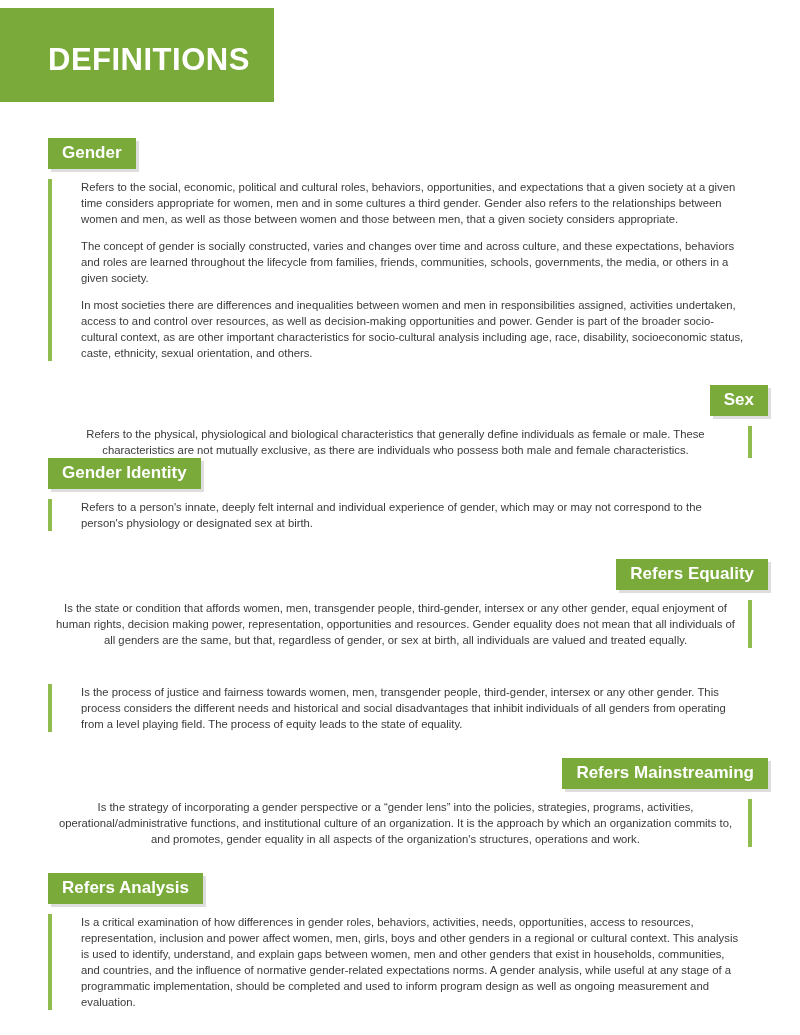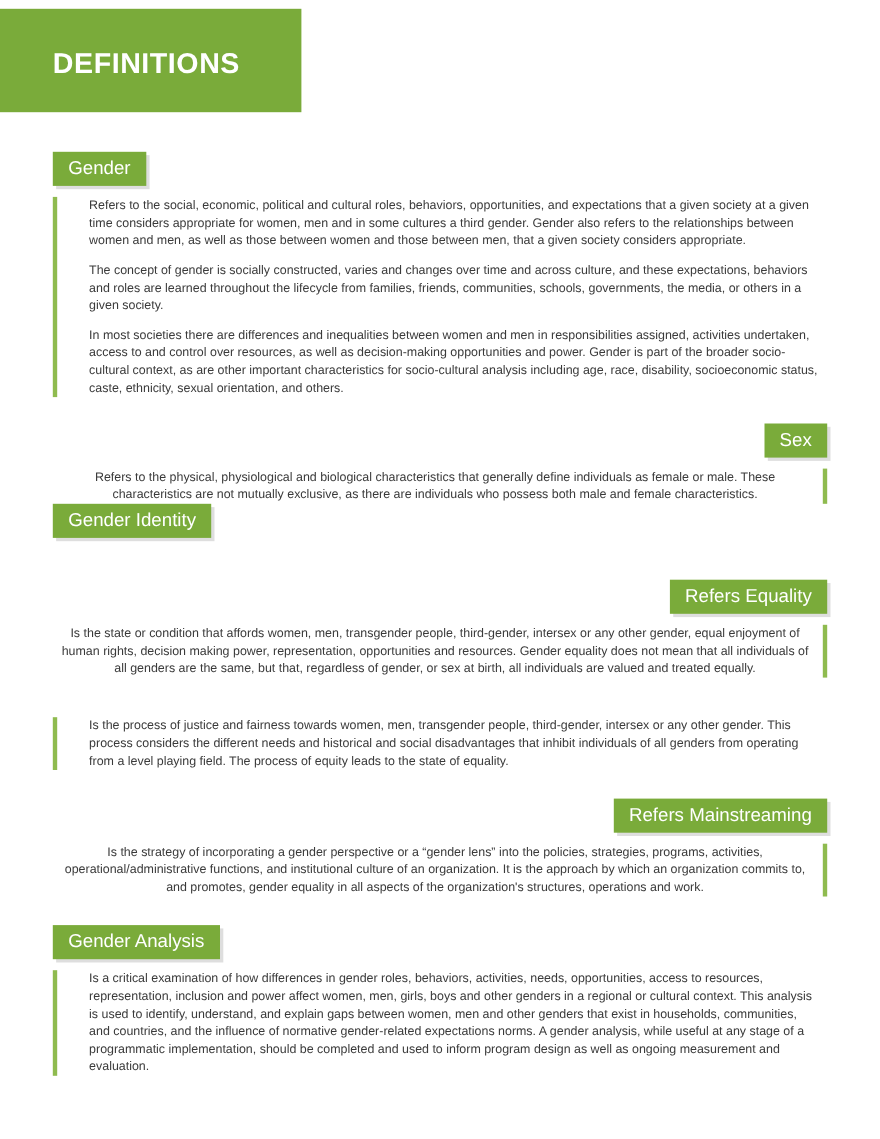--- a/index.html
+++ b/index.html
@@ -30,21 +30,21 @@
     left: 0;
     top: 8px;
     width: 274px;
     height: 94px;
     background: #7aab3a;
   }
   .header-title {
     position: absolute;
     left: 48px;
     top: 42px;
-    font-size: 26px;
+    font-size: 31px;
     font-weight: bold;
     color: #ffffff;
     letter-spacing: 0.5px;
     font-family: "Liberation Sans", sans-serif;
   }
 
   
   .section {
     position: relative;
     margin: 0;
@@ -52,28 +52,28 @@
 
   .tag-row {
     display: flex;
   }
   .tag-row.left {
     justify-content: flex-start;
     padding-left: 48px;
   }
   .tag-row.right {
     justify-content: flex-end;
-    padding-right: 48px;
+    padding-right: 32px;
   }
 
   .tag {
     position: relative;
     background: #7aab3a;
     color: #ffffff;
-    font-weight: normal;
+    font-weight: bold;
     font-size: 17px;
     padding: 6px 14px 7px 14px;
     line-height: 1.05;
     box-shadow: 3px 3px 0 rgba(0,0,0,0.13);
     white-space: nowrap;
   }
 
   .body-block {
     position: relative;
     font-size: 11.3px;
@@ -144,20 +144,23 @@
     <div class="body-block body-right">
       <p>Refers to the physical, physiological and biological characteristics that generally define individuals as female or male. These characteristics are not mutually exclusive, as there are individuals who possess both male and female characteristics.</p>
     </div>
   </div>
 
   <div class="section sec-gender-identity">
     <div class="tag-row left">
       <div class="tag">Gender Identity</div>
     </div>
     <div class="tag-gap"></div>
+    <div class="body-block body-left">
+      <p>Refers to a person's innate, deeply felt internal and individual experience of gender, which may or may not correspond to the person's physiology or designated sex at birth.</p>
+    </div>
   </div>
 
   <div class="section sec-gender-equality">
     <div class="tag-row right">
       <div class="tag">Refers Equality</div>
     </div>
     <div class="tag-gap"></div>
     <div class="body-block body-right">
       <p>Is the state or condition that affords women, men, transgender people, third-gender, intersex or any other gender, equal enjoyment of human rights, decision making power, representation, opportunities and resources. Gender equality does not mean that all individuals of all genders are the same, but that, regardless of gender, or sex at birth, all individuals are valued and treated equally.</p>
     </div>
@@ -175,21 +178,21 @@
       <div class="tag">Refers Mainstreaming</div>
     </div>
     <div class="tag-gap"></div>
     <div class="body-block body-right">
       <p>Is the strategy of incorporating a gender perspective or a “gender lens” into the policies, strategies, programs, activities, operational/administrative functions, and institutional culture of an organization. It is the approach by which an organization commits to, and promotes, gender equality in all aspects of the organization's structures, operations and work.</p>
     </div>
   </div>
 
   <div class="section sec-gender-analysis">
     <div class="tag-row left">
-      <div class="tag">Gender Analysis</div>
+      <div class="tag">Refers Analysis</div>
     </div>
     <div class="tag-gap"></div>
     <div class="body-block body-left">
       <p>Is a critical examination of how differences in gender roles, behaviors, activities, needs, opportunities, access to resources, representation, inclusion and power affect women, men, girls, boys and other genders in a regional or cultural context. This analysis is used to identify, understand, and explain gaps between women, men and other genders that exist in households, communities, and countries, and the influence of normative gender-related expectations norms. A gender analysis, while useful at any stage of a programmatic implementation, should be completed and used to inform program design as well as ongoing measurement and evaluation.</p>
     </div>
   </div>
 
 </div>
 
 </body></html>

